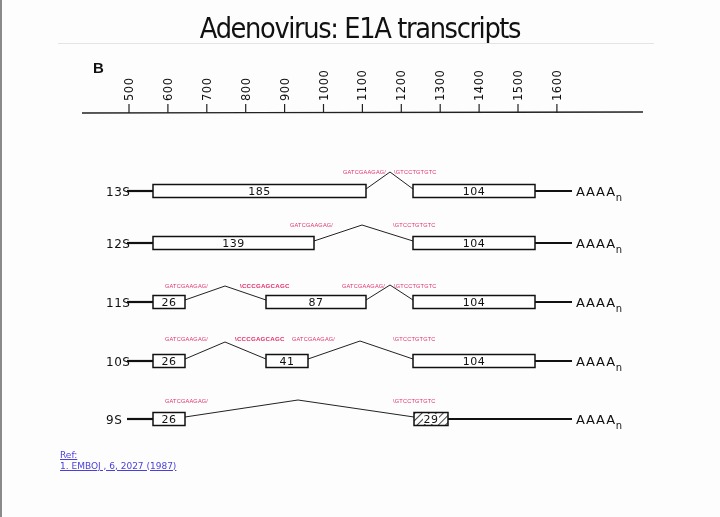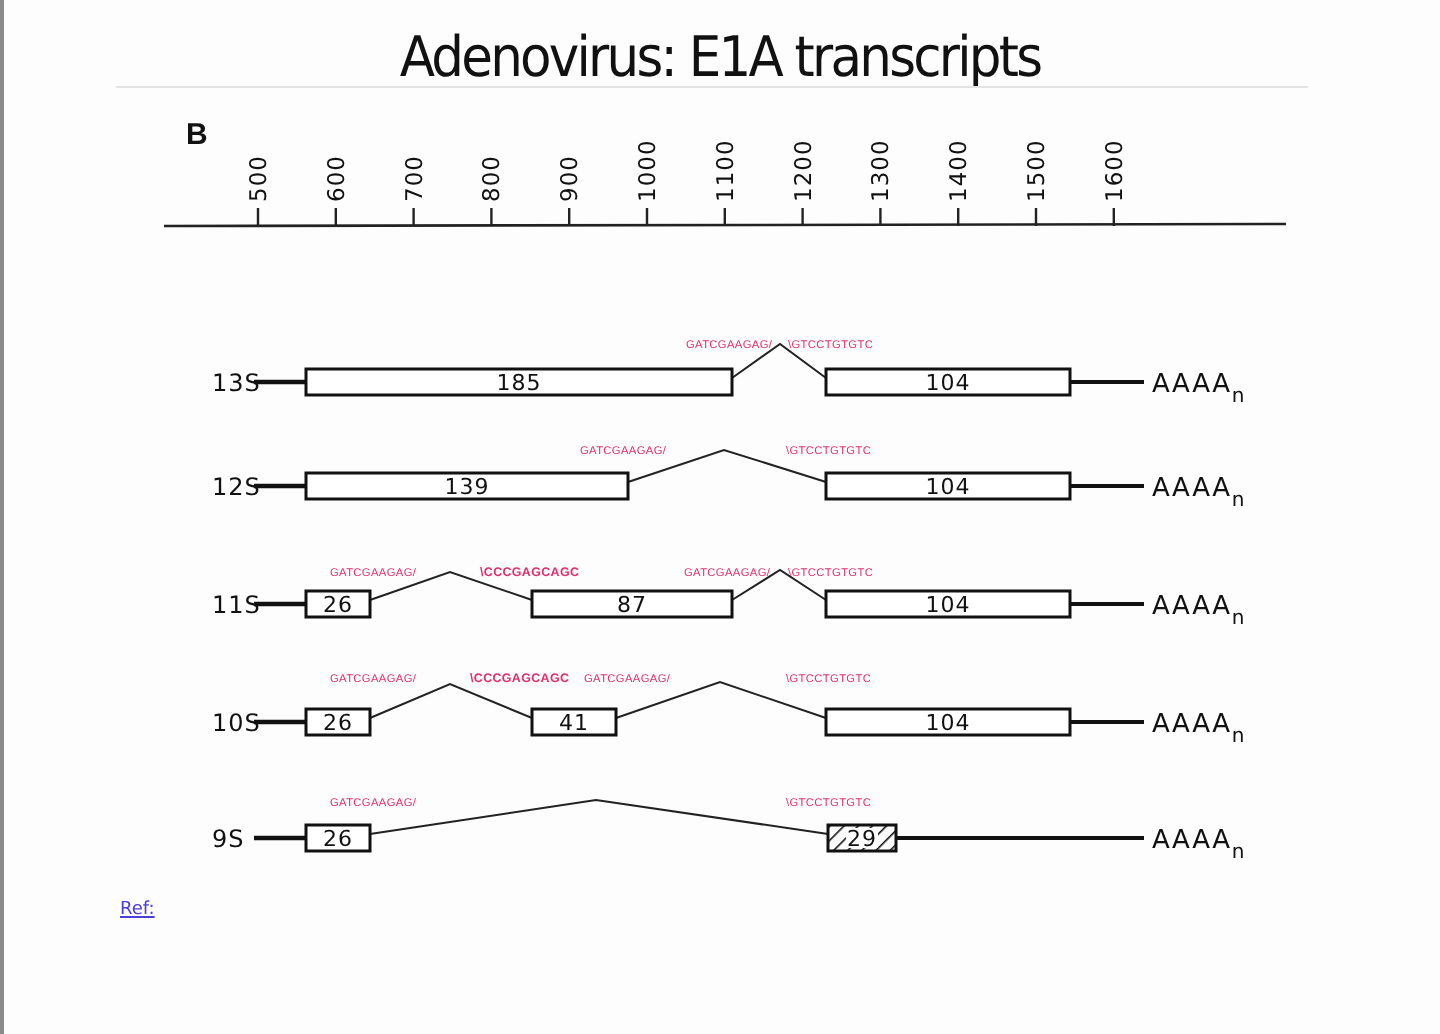--- a/index.html
+++ b/index.html
@@ -190,13 +190,14 @@
         <line x1="448" y1="419" x2="572" y2="419" stroke="#111111" stroke-width="2"></line>
         <text x="576" y="424" font-size="13" fill="#111111" letter-spacing="0.8" font-family="DejaVu Sans, sans-serif"><tspan>AAAA</tspan><tspan dy="5" font-size="10">n</tspan></text>
         <text x="165" y="403" font-size="5.6" fill="#e0306a" font-weight="normal" letter-spacing="0.2">GATCGAAGAG/</text>
         <text x="393" y="403" font-size="5.6" fill="#e0306a" font-weight="normal" letter-spacing="0.2">\GTCCTGTGTC</text>
       </g>
     </g>
 </svg>
 
 <div class="refs">
   <div>Ref:</div>
+  <div>1. EMBOJ , 6, 2027 (1987)</div>
 </div>
 
 </body></html>

